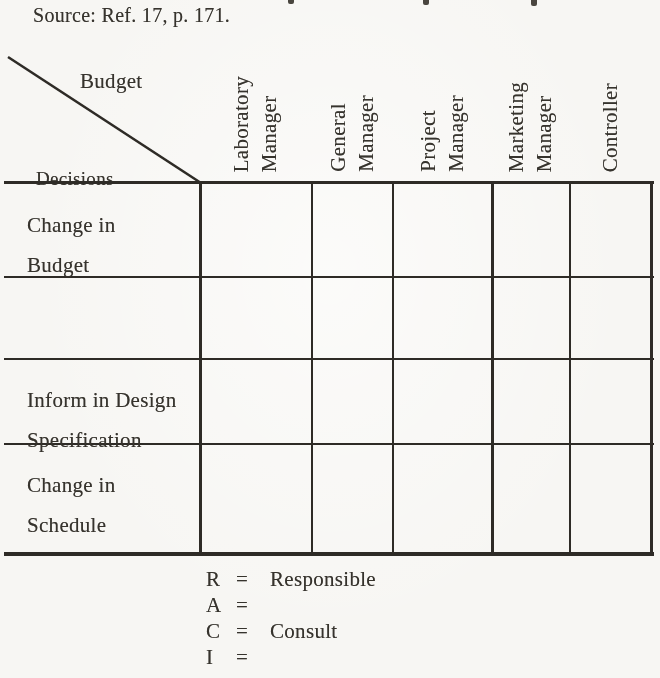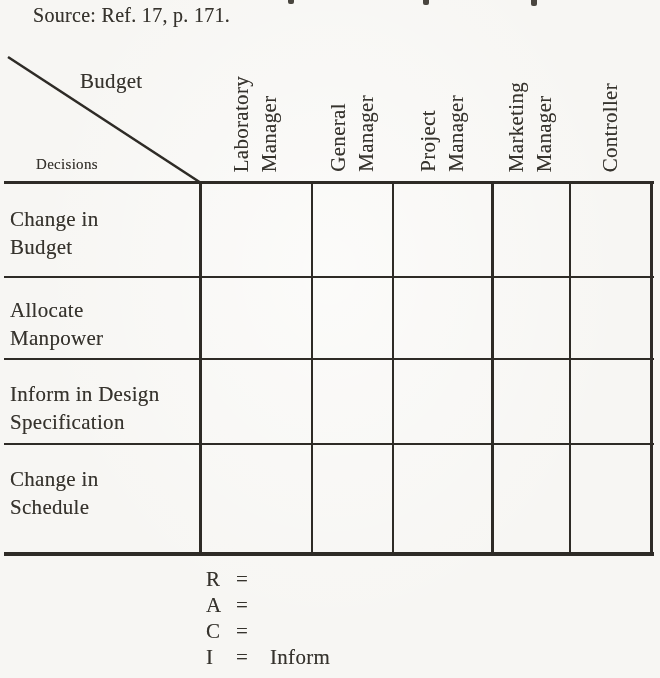--- a/index.html
+++ b/index.html
@@ -46,22 +46,22 @@
 
   .corner-top {
     position: absolute;
     left: 80px;
     top: 69px;
     font-size: 21px;
   }
   .corner-bottom {
     position: absolute;
     left: 36px;
-    top: 156px;
-    font-size: 15px;
+    top: 168px;
+    font-size: 19px;
   }
 
   .hl, .vl { position: absolute; background: var(--line); }
 
   .col-header {
     position: absolute;
     top: 44px;
     height: 128px;
     display: flex;
     align-items: flex-end;
@@ -72,24 +72,24 @@
     writing-mode: vertical-rl;
     transform: rotate(180deg);
     white-space: pre-line;
     font-size: 21px;
     line-height: 1.32;
     letter-spacing: 0.3px;
   }
 
   .row-label {
     position: absolute;
-    left: 10px;
+    left: 27px;
     width: 185px;
     font-size: 21px;
-    line-height: 28px;
+    line-height: 40px;
     white-space: pre-line;
   }
 
   .cell { position: absolute; }
 
   .legend {
     position: absolute;
     left: 206px;
     top: 566px;
   }
@@ -146,22 +146,20 @@
 
   <div class="vl" style="left:199px; top:181px; width:3px; height:375px;"></div>
   <div class="vl" style="left:311px; top:181px; width:2px; height:375px;"></div>
   <div class="vl" style="left:392px; top:181px; width:2px; height:375px;"></div>
   <div class="vl" style="left:491px; top:181px; width:3px; height:375px;"></div>
   <div class="vl" style="left:569px; top:181px; width:2px; height:375px;"></div>
   <div class="vl" style="left:650px; top:181px; width:3px; height:375px;"></div>
 
   <div class="row-label" style="top:205px;">Change in
 Budget</div>
-  <div class="row-label" style="top:296px;">Allocate
-Manpower</div>
   <div class="row-label" style="top:380px;">Inform in Design
 Specification</div>
   <div class="row-label" style="top:465px;">Change in
 Schedule</div>
 
   <div class="cell" style="left:202px; top:184px; width:109px; height:92px;"></div>
   <div class="cell" style="left:314px; top:184px; width:77px;  height:92px;"></div>
   <div class="cell" style="left:395px; top:184px; width:95px;  height:92px;"></div>
   <div class="cell" style="left:494px; top:184px; width:74px;  height:92px;"></div>
   <div class="cell" style="left:572px; top:184px; width:77px;  height:92px;"></div>
@@ -181,29 +179,30 @@
   <div class="cell" style="left:202px; top:446px; width:109px; height:105px;"></div>
   <div class="cell" style="left:314px; top:446px; width:77px;  height:105px;"></div>
   <div class="cell" style="left:395px; top:446px; width:95px;  height:105px;"></div>
   <div class="cell" style="left:494px; top:446px; width:74px;  height:105px;"></div>
   <div class="cell" style="left:572px; top:446px; width:77px;  height:105px;"></div>
 
   <div class="legend">
     <div class="legend-item">
       <span>R</span>
       <span>=</span>
+      <span>Responsible</span>
     </div>
     <div class="legend-item">
       <span>A</span>
       <span>=</span>
     </div>
     <div class="legend-item">
       <span>C</span>
       <span>=</span>
+      <span>Consult</span>
     </div>
     <div class="legend-item">
       <span>I</span>
       <span>=</span>
-      <span>Inform</span>
     </div>
   </div>
 
 </div>
 
 </body></html>

